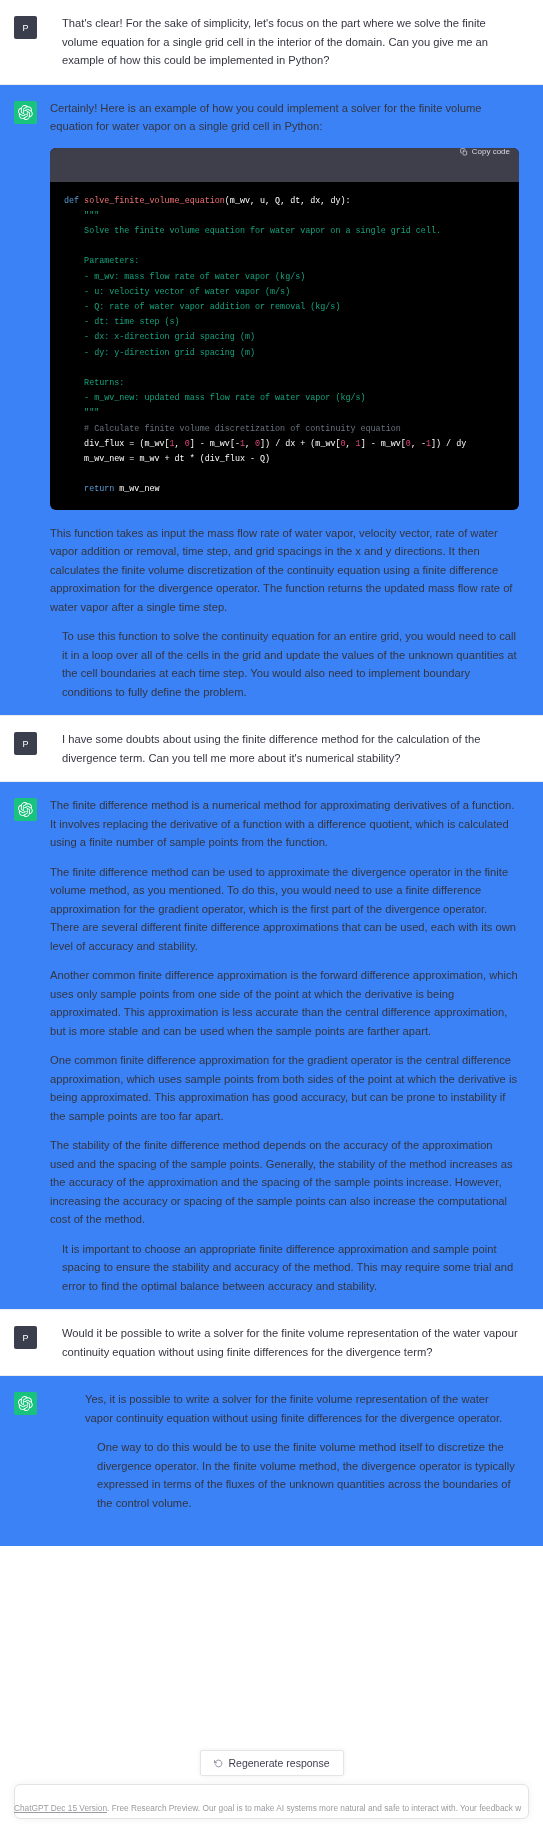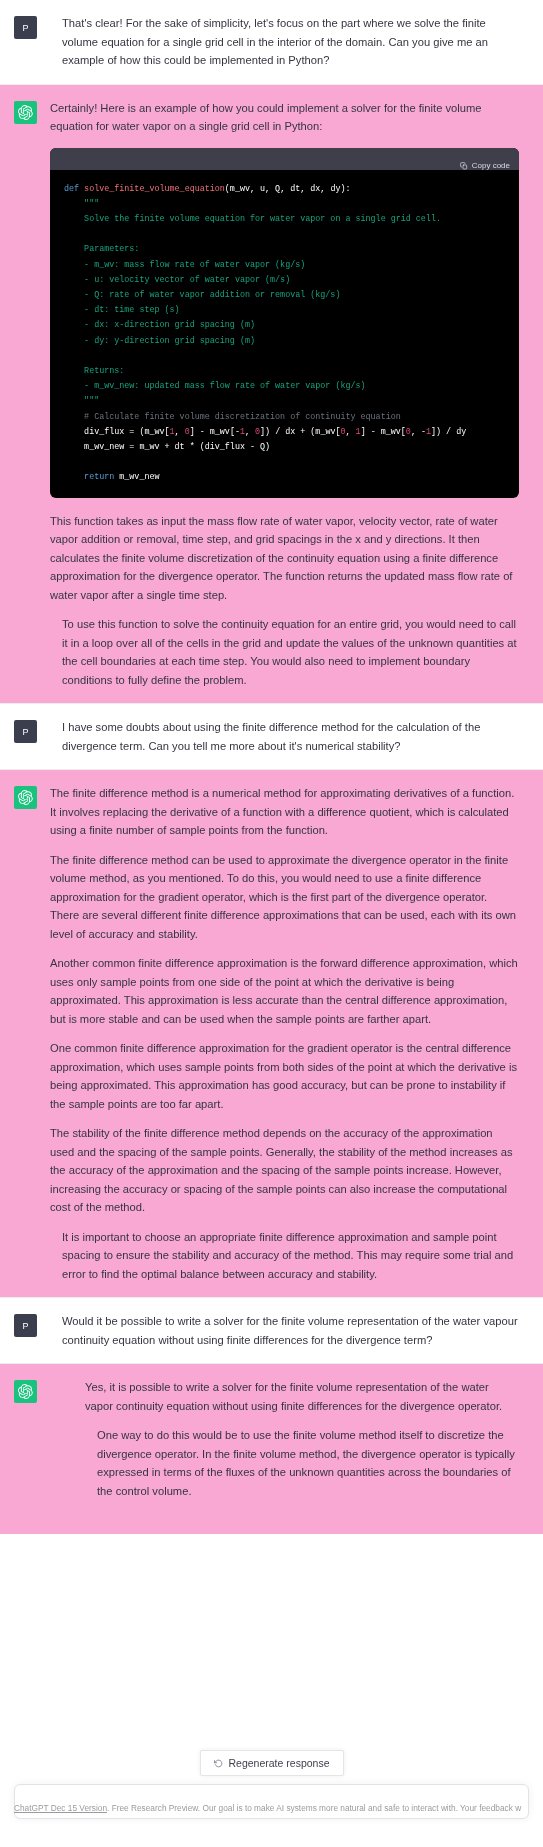--- a/index.html
+++ b/index.html
@@ -21,21 +21,21 @@
   .thread { width: 543px; }
 
   
   .msg {
     display: flex;
     align-items: flex-start;
     padding: 14px 24px 14px 14px;
     border-bottom: 1px solid #ececf1;
   }
   .msg.user { background: #ffffff; }
-  .msg.assistant { background: #f9a8d4; }
+  .msg.assistant { background: #3b82f6; }
 
   .avatar {
     width: 23px; height: 23px;
     flex: 0 0 23px;
     border-radius: 2px;
     margin-right: 13px;
     margin-top: 2px;
     display: flex;
     align-items: center;
     justify-content: center;
@@ -61,23 +61,23 @@
   
   .codeblock {
     margin: 12px 0 14px 0;
     border-radius: 6px;
     overflow: hidden;
     background: #000000;
     font-family: "Liberation Mono", "DejaVu Sans Mono", monospace;
   }
   .code-header {
     background: #3e3f4b;
-    height: 22px;
-    display: flex;
-    align-items: flex-end;
+    height: 34px;
+    display: flex;
+    align-items: flex-start;
     justify-content: flex-end;
     padding: 0 9px;
   }
   .copy-btn {
     display: flex;
     align-items: center;
     gap: 4px;
     color: #d9d9e3;
     font-family: "Liberation Sans", sans-serif;
     font-size: 8px;

